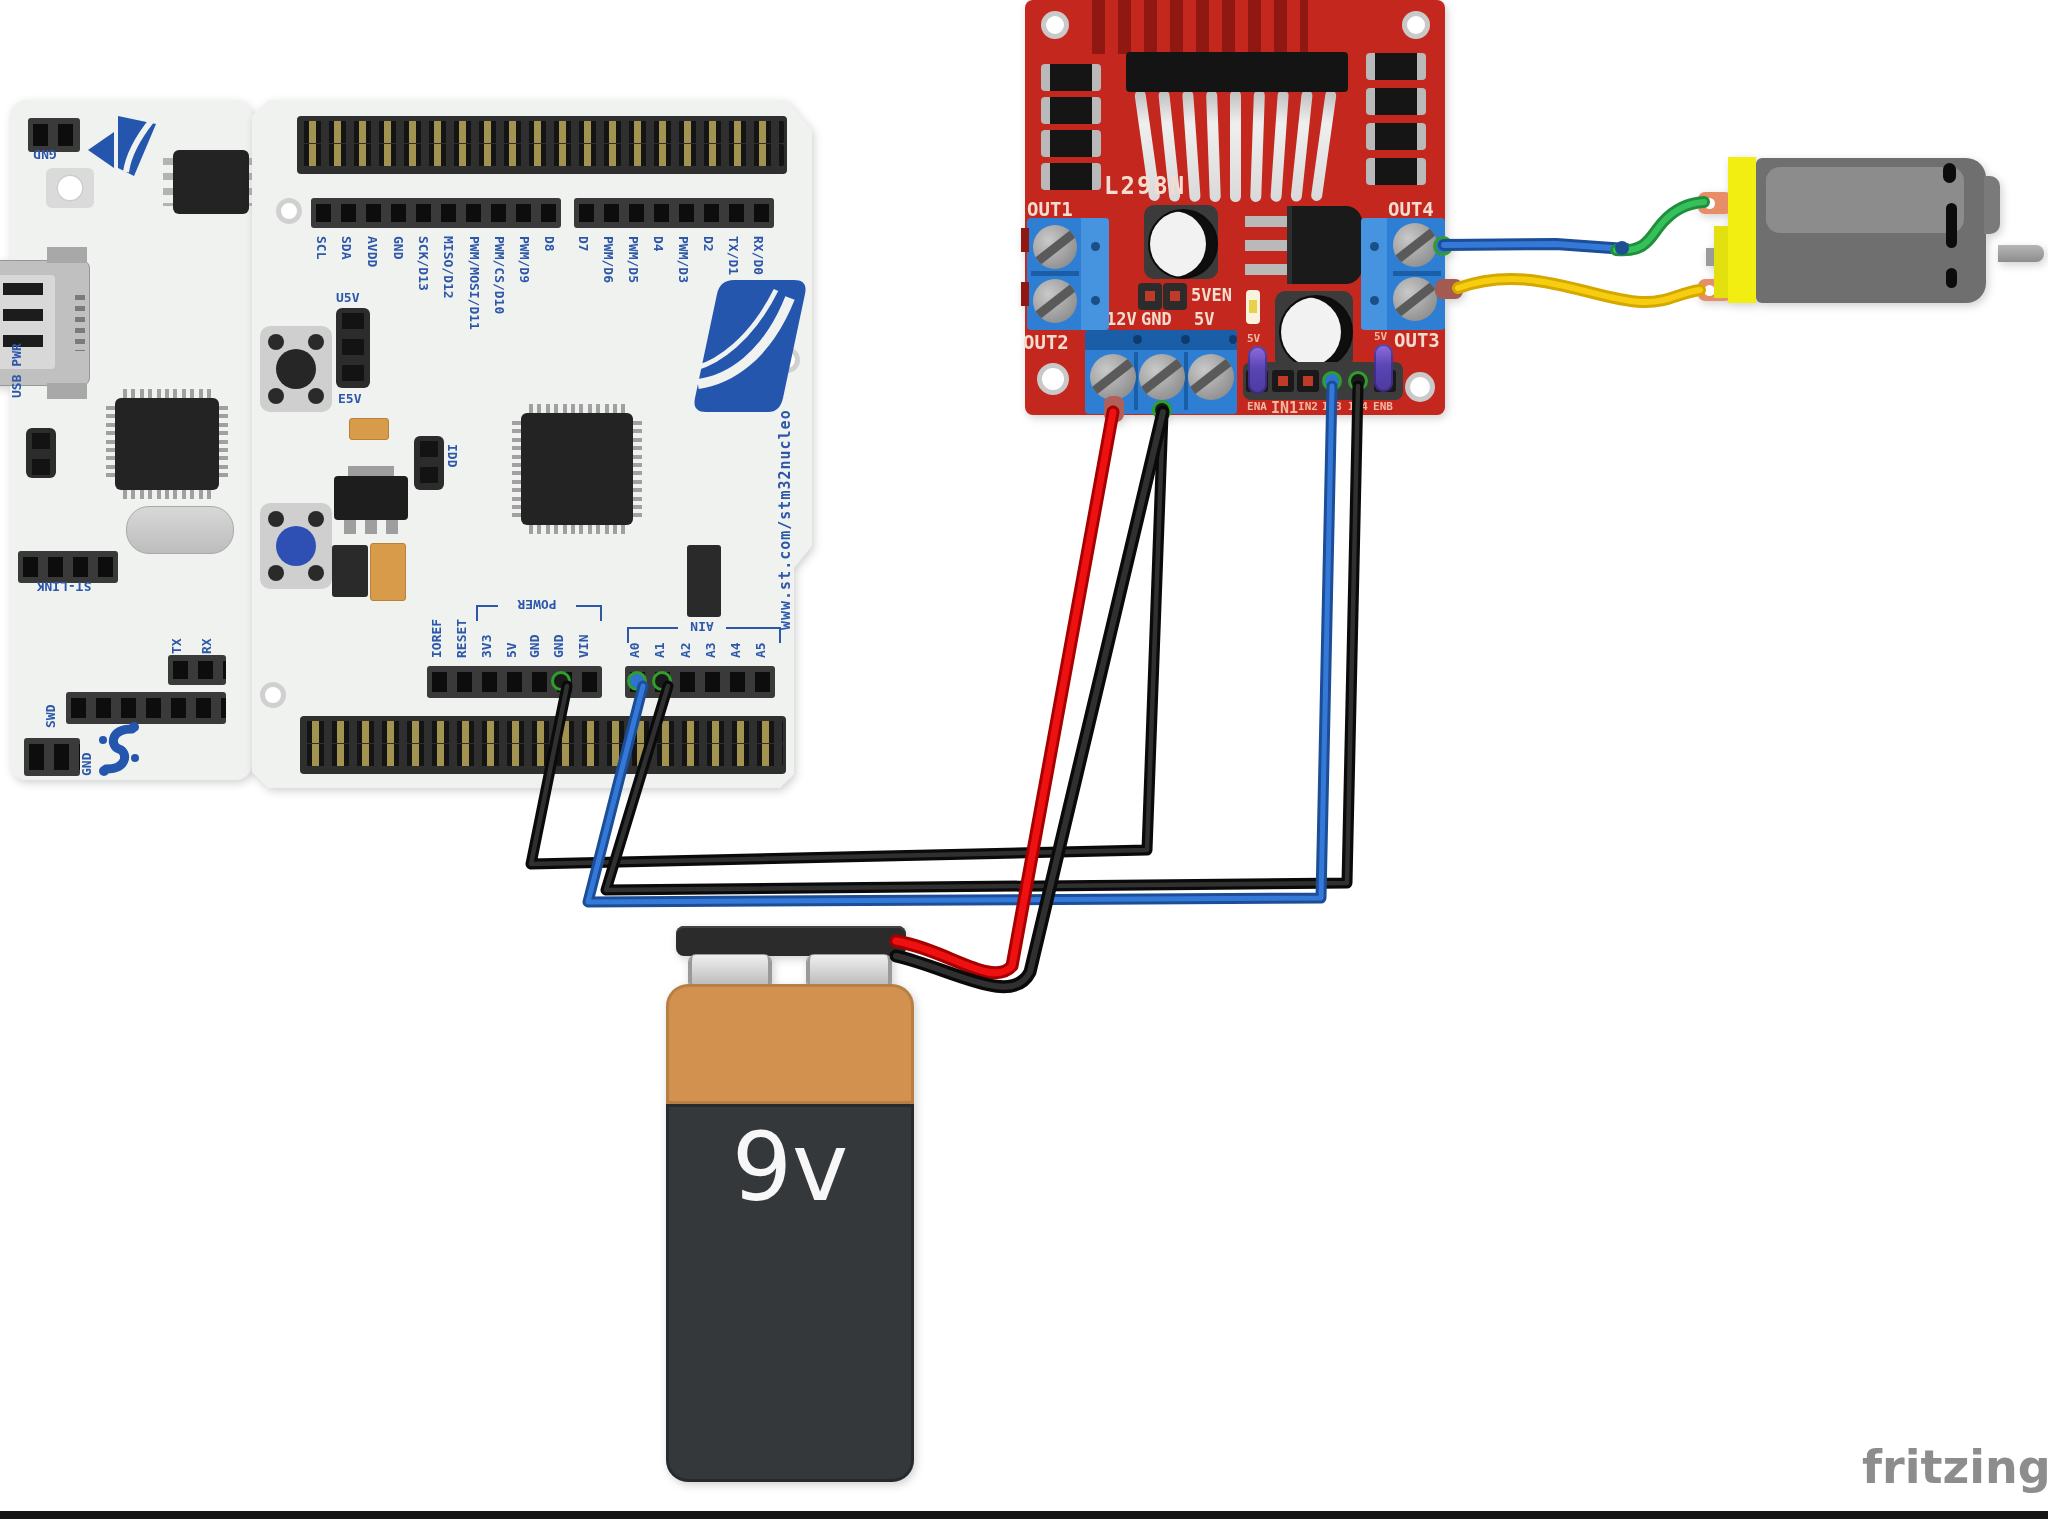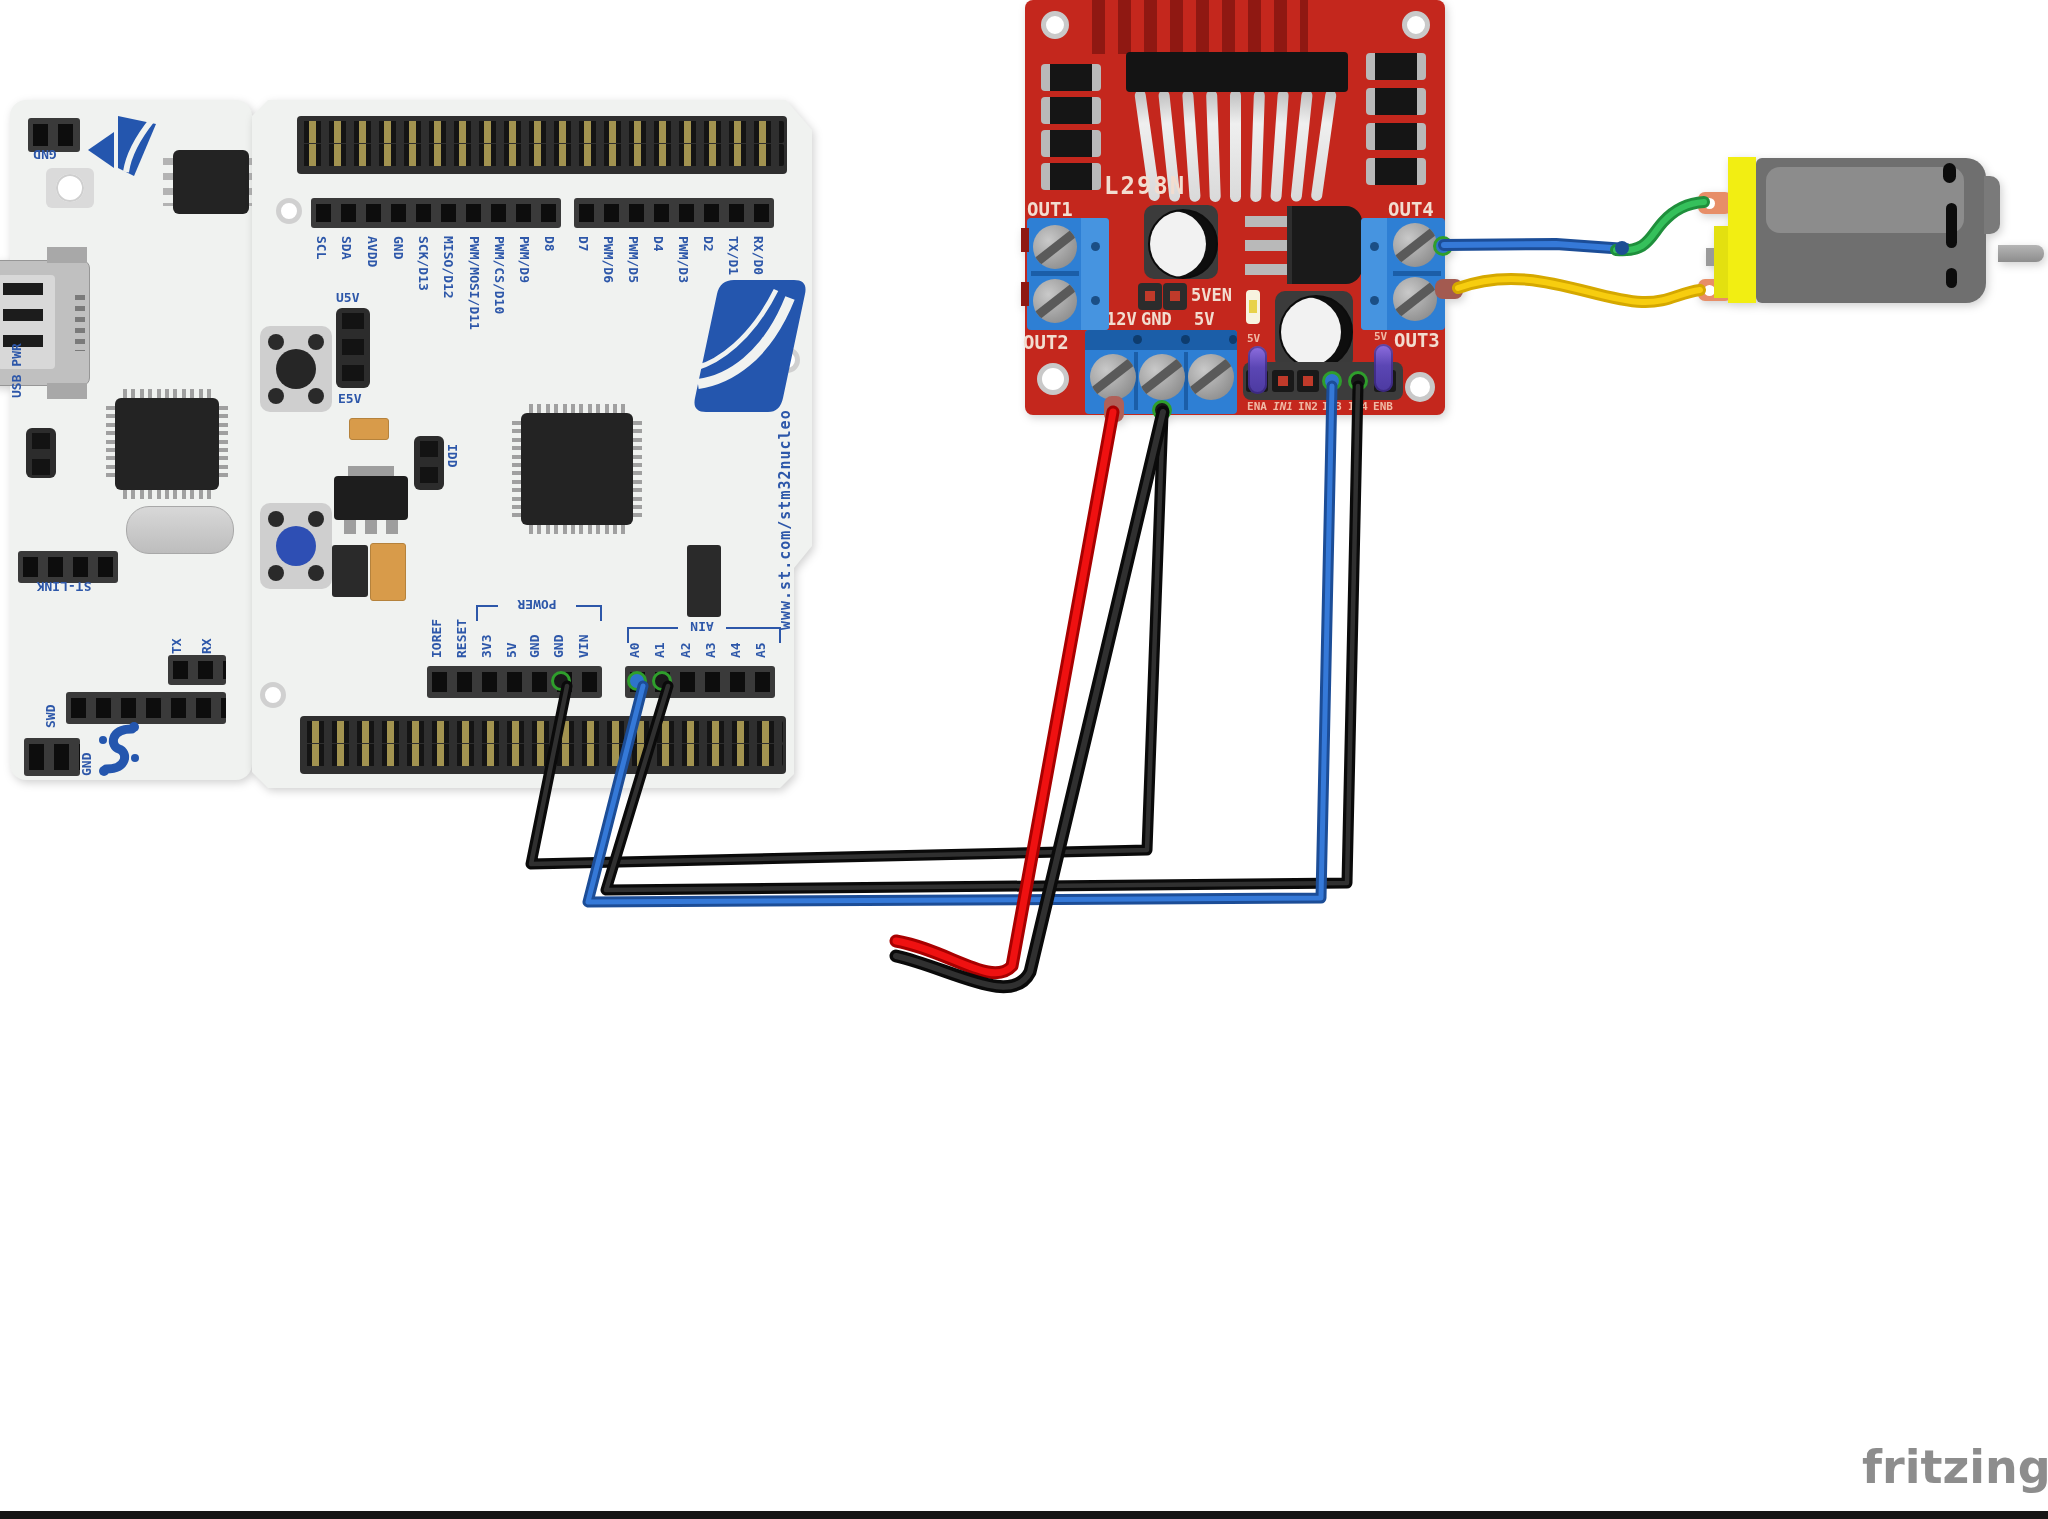--- a/index.html
+++ b/index.html
@@ -317,21 +317,21 @@
           <div class="abs" style="left:6px;top:6px;width:10px;height:10px;background:#c03a2a;"></div>
         </div>
       <div class="abs" style="left:54px;top:8px;width:22px;height:22px;background:#191919;border-radius:3px;">
           <div class="abs" style="left:6px;top:6px;width:10px;height:10px;background:#c03a2a;"></div>
         </div>
       <div class="gpin" style="left:79px;top:9px;background:#2e74cc;"></div>
       <div class="gpin" style="left:105px;top:9px;background:#1a1a1a;"></div>
       <div class="abs" style="left:131px;top:8px;width:22px;height:22px;background:#191919;border-radius:3px;"></div>
     </div>
     <div class="rlabel" style="left:217px;top:401px;width:30px;font-size:11px;text-align:center;">ENA</div>
-    <div class="rlabel" style="left:243px;top:401px;width:30px;font-size:11px;text-align:center;font-style:italic;">IN1</div>
+    <div class="rlabel" style="left:243px;top:401px;width:30px;font-size:15px;text-align:right;">IN1</div>
     <div class="rlabel" style="left:268px;top:401px;width:30px;font-size:11px;text-align:center;">IN2</div>
     <div class="rlabel" style="left:292px;top:401px;width:30px;font-size:11px;text-align:center;">IN3</div>
     <div class="rlabel" style="left:318px;top:401px;width:30px;font-size:11px;text-align:center;">IN4</div>
     <div class="rlabel" style="left:343px;top:401px;width:30px;font-size:11px;text-align:center;">ENB</div>
     <div class="rlabel" style="left:222px;top:333px;font-size:11px;">5V</div>
     <div class="rlabel" style="left:349px;top:331px;font-size:11px;">5V</div>
     <div class="jumper" style="left:223px;top:346px;"></div>
     <div class="jumper" style="left:349px;top:344px;"></div>
   </div>
 
@@ -348,20 +348,30 @@
     <div class="abs" style="left:60px;top:8px;width:230px;height:145px;background:#6f6f6f;border-radius:6px 20px 20px 6px;">
       <div class="abs" style="left:10px;top:9px;width:198px;height:66px;background:#8c8c8c;border-radius:14px;"></div>
       <div class="abs" style="left:187px;top:5px;width:13px;height:20px;background:#0c0c0c;border-radius:7px;"></div>
       <div class="abs" style="left:190px;top:45px;width:11px;height:45px;background:#0c0c0c;border-radius:6px;"></div>
       <div class="abs" style="left:190px;top:110px;width:11px;height:20px;background:#0c0c0c;border-radius:6px;"></div>
     </div>
     <div class="abs" style="left:288px;top:26px;width:16px;height:58px;background:#7a7a7a;border-radius:0 10px 10px 0;"></div>
     <div class="abs" style="left:302px;top:95px;width:46px;height:17px;background:linear-gradient(180deg,#b5b5b5,#8d8d8d);border-radius:0 8px 8px 0;"></div>
   </div>
 
+  <div class="abs shadow" style="left:664px;top:924px;width:250px;height:560px;">
+    <div class="abs" style="left:12px;top:2px;width:230px;height:30px;background:#2b2b2b;border-radius:8px;box-shadow:inset 0 2px 0 #444;"></div>
+    <div class="abs" style="left:24px;top:30px;width:82px;height:34px;border-radius:8px;border:1px solid #9a9a9a;
+                background:linear-gradient(180deg,#efefef,#b5b5b5);box-shadow:inset 14px 0 0 -11px #999,inset -14px 0 0 -11px #999,inset 28px 0 0 -25px #fff;"></div>
+    <div class="abs" style="left:142px;top:30px;width:84px;height:34px;border-radius:8px;border:1px solid #9a9a9a;
+                background:linear-gradient(180deg,#efefef,#b5b5b5);box-shadow:inset 14px 0 0 -11px #999,inset -14px 0 0 -11px #999,inset 28px 0 0 -25px #fff;"></div>
+    <div class="abs" style="left:2px;top:60px;width:248px;height:120px;background:#d2914e;border-radius:22px 22px 0 0;box-shadow:inset 0 0 0 3px rgba(0,0,0,.12);"></div>
+    <div class="abs" style="left:2px;top:180px;width:248px;height:378px;background:#35383b;border-radius:0 0 22px 22px;box-shadow:inset 0 0 0 3px rgba(0,0,0,.25);"></div>
+    <div class="abs" style="left:2px;top:196px;width:248px;text-align:center;color:#f7f7f7;font-family:'DejaVu Sans',sans-serif;font-size:95px;line-height:1;">9v</div>
+  </div>
 
   <svg class="abs" style="left:0;top:0;" width="2048" height="1519" viewBox="0 0 2048 1519" fill="none">
 
     <g stroke-linecap="round" stroke-linejoin="round">
       <path d="M567,686 L531,864 L1147,850 L1163,414" stroke="#0a0a0a" stroke-width="11"></path>
       <path d="M567,686 L531,864 L1147,850 L1163,414" stroke-width="4.5" stroke="#303030"></path>
     </g>
 
     <g stroke-linecap="round" stroke-linejoin="round">
       <path d="M668,686 L606,890 L1347,883 L1358,386" stroke="#0a0a0a" stroke-width="11"></path>

